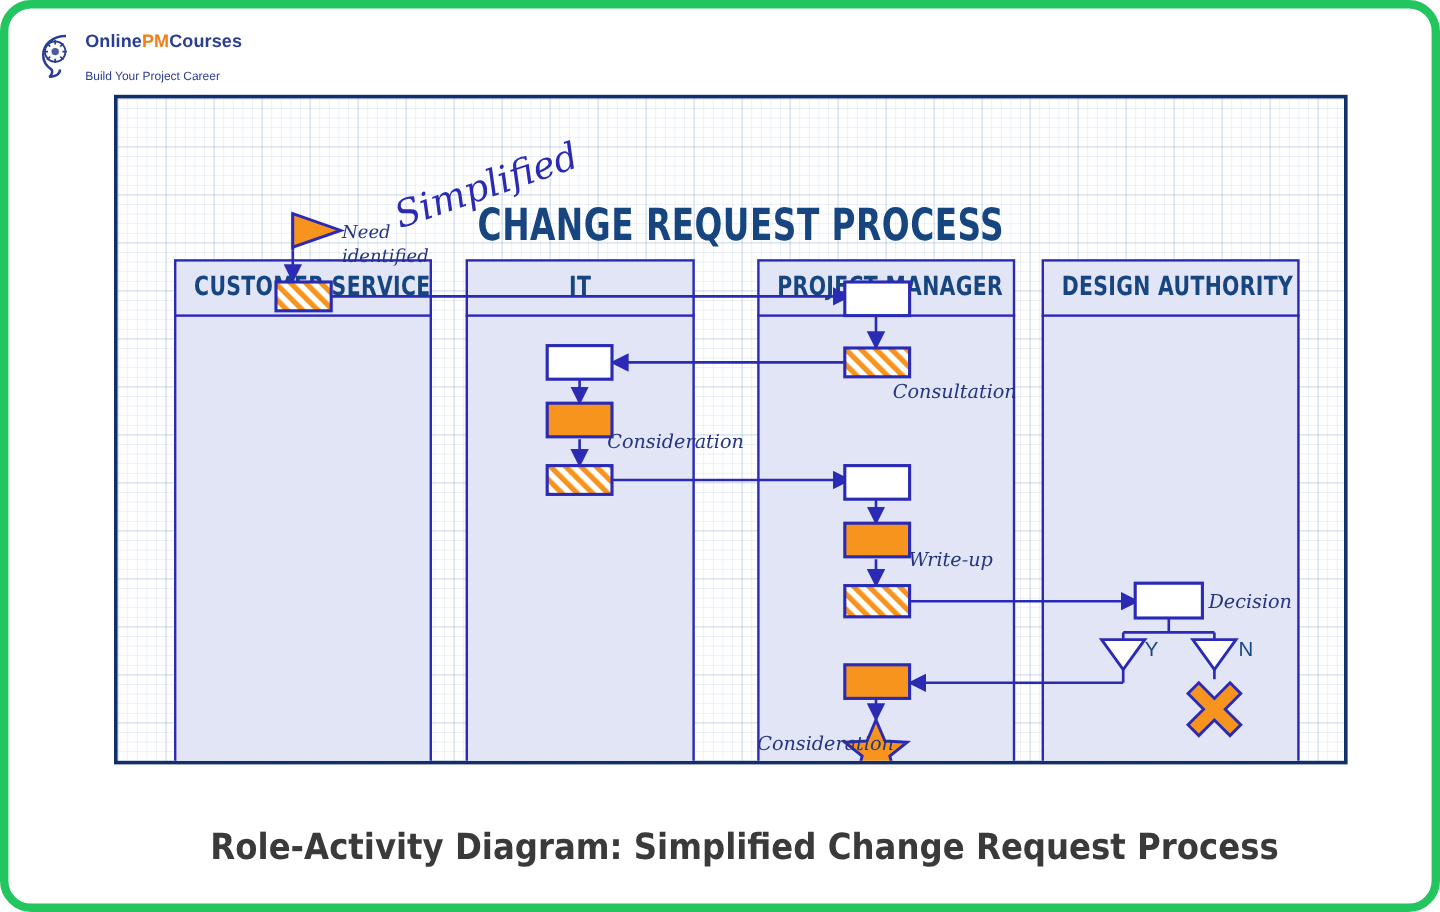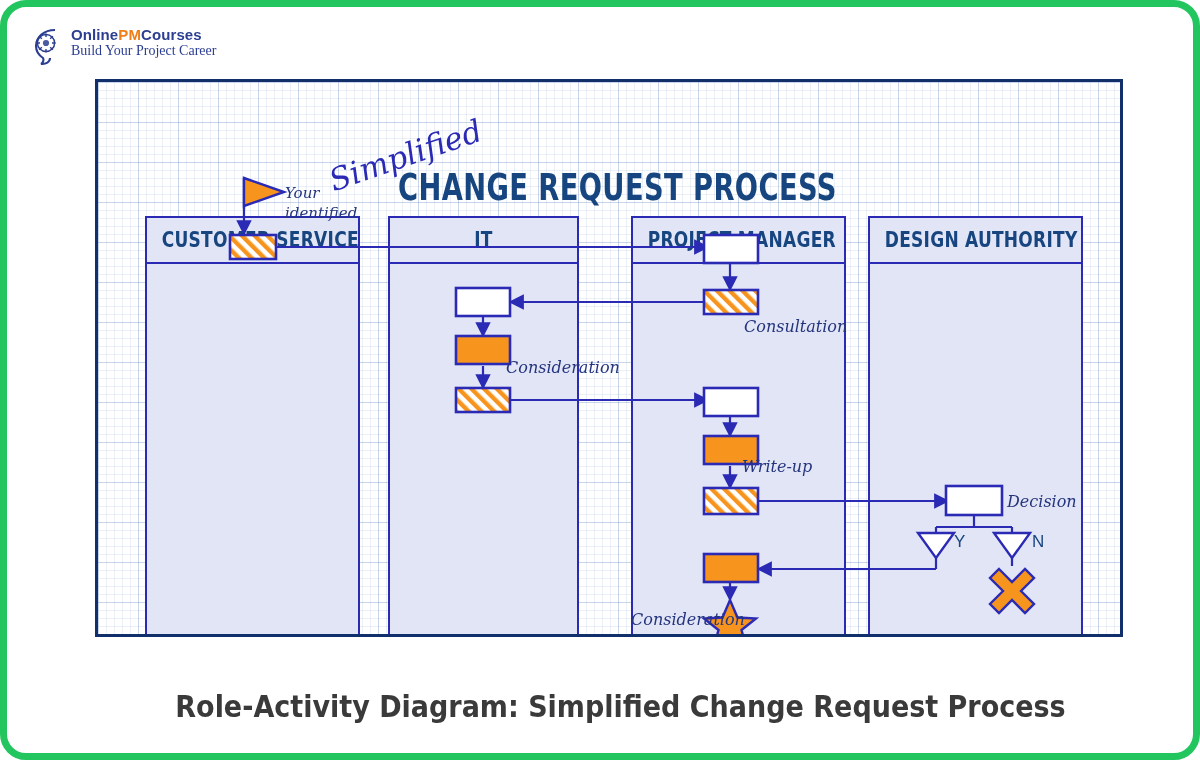--- a/index.html
+++ b/index.html
@@ -19,22 +19,22 @@
     overflow:hidden;
   }
 
   
   .logo{position:absolute;left:24px;top:18px;width:190px;height:42px;}
   .logo-mark{position:absolute;left:0;top:2px;width:36px;height:38px;}
   .logo-text{position:absolute;left:40px;top:2px;white-space:nowrap;}
   .logo-line1{font-size:15px;font-weight:bold;letter-spacing:.1px;line-height:16px;}
   .lg-blue{color:#2b3e91;}
   .lg-orange{color:#f07e1a;}
-  .logo-line2{font-size:14px;color:#2b3e91;line-height:13px;margin-top:1px;
-              font-family:Liberation Serif, serif;}
+  .logo-line2{font-size:10px;color:#2b3e91;line-height:13px;margin-top:15px;
+              font-family:Liberation Sans, sans-serif;}
 
   
   .frame{
     position:absolute;left:88px;top:72px;width:1028px;height:558px;
     box-sizing:border-box;
     border:3px solid #11306b;
     background-color:#ffffff;
     background-image:
       linear-gradient(to right, rgba(120,150,200,.30) 1px, transparent 1px),
       linear-gradient(to bottom, rgba(120,150,200,.30) 1px, transparent 1px),
@@ -252,28 +252,28 @@
 
       <g>
         <path d="M901 487 L914 500 L927 487 L936 496 L923 509 L936 522 L927 531 L914 518 L901 531 L892 522 L905 509 L892 496 z" fill="#f7941d" stroke="#2a2ab5" stroke-width="2.4" stroke-linejoin="miter"></path>
       </g>
 
       <g>
         <path d="M632 518 L639.5 535.5 L658 536.5 L643.5 548 L648.5 566 L632 555.5 L615.5 566 L620.5 548 L606 536.5 L624.5 535.5 z" fill="#f7941d" stroke="#2a2ab5" stroke-width="2.4" stroke-linejoin="miter"></path>
       </g>
     </svg>
 
-    <div class="hw" style="left:187px;top:102px;">Your</div>
+    <div class="hw" style="left:187px;top:102px;">Need</div>
     <div class="hw" style="left:187px;top:122px;">identified</div>
 
     <div class="hw big" style="left:646px;top:235px;">Consultation</div>
 
     <div class="hw big" style="left:408px;top:276px;">Consideration</div>
 
-    <div class="hw big" style="left:644px;top:375px;">Write-up</div>
+    <div class="hw big" style="left:659px;top:375px;">Write-up</div>
 
     <div class="hw big" style="left:909px;top:410px;text-align:right;">Decision</div>
 
     <div class="hw big" style="left:533px;top:528px;">Consideration</div>
 
     <div class="yn" style="left:856px;top:450px;">Y</div>
     <div class="yn" style="left:934px;top:450px;">N</div>
   </div>
 
   <div class="caption">Role-Activity Diagram: Simplified Change Request Process</div>

